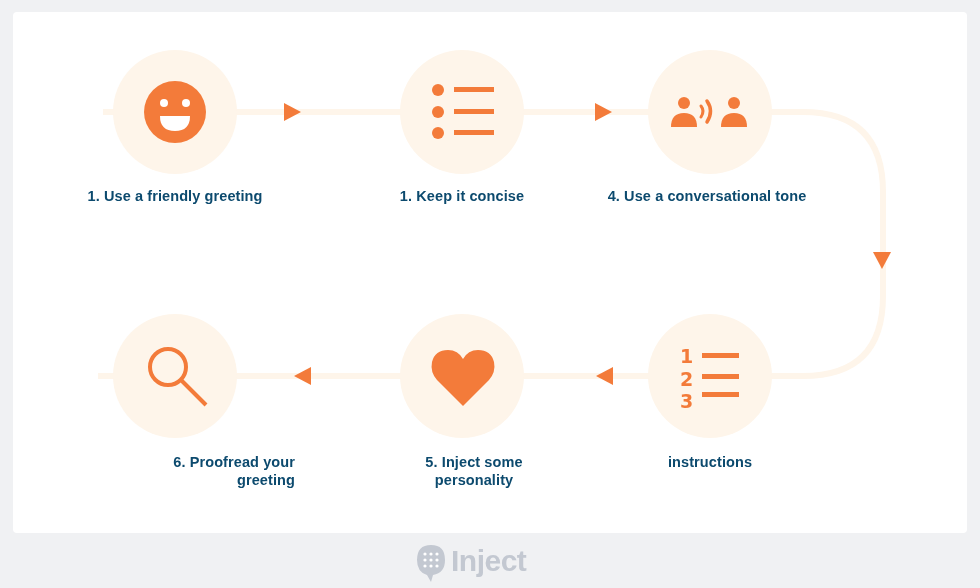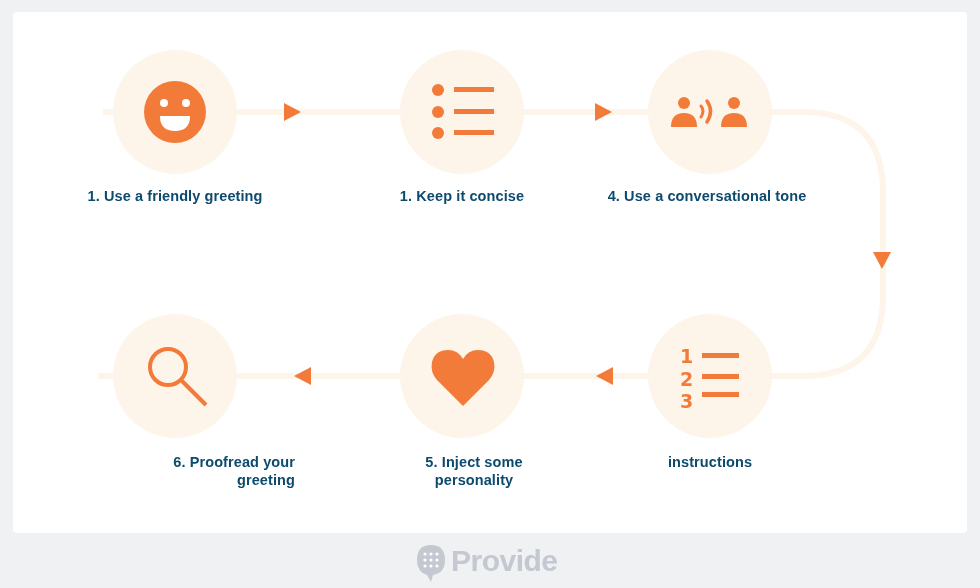--- a/index.html
+++ b/index.html
@@ -141,14 +141,14 @@
 <div class="step-label" style="left:354px; top:453px;">
   <div>5. Inject some</div>
   <div>personality</div>
 </div>
 <div class="step-label" style="left:55px; top:453px;text-align:right;">
   <div>6. Proofread your</div>
   <div>greeting</div>
 </div>
 
 <div class="logo" style="left:447px;">
-  <span class="logo-text">Provide</span>
+  <span class="logo-text">Inject</span>
 </div>
 
 </body></html>

